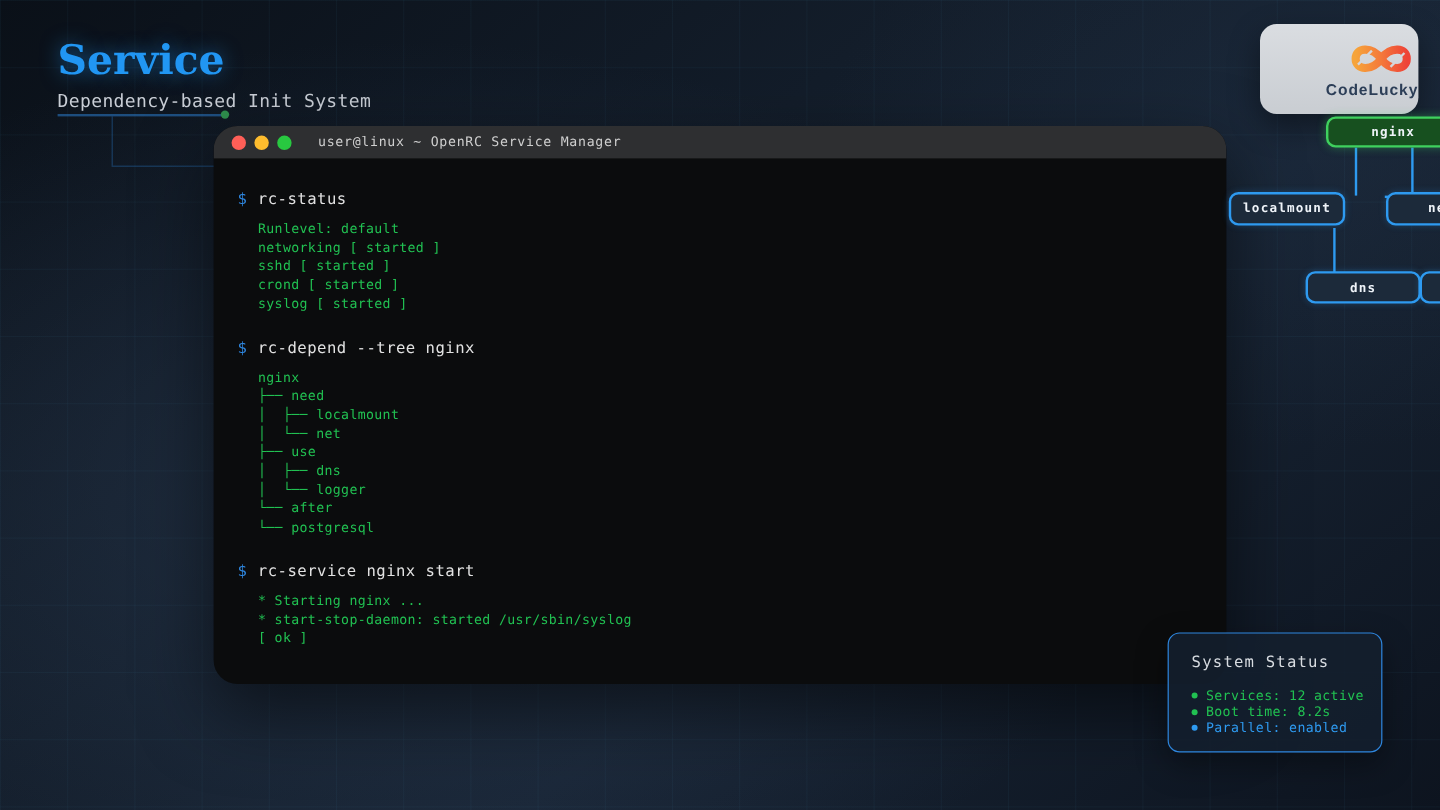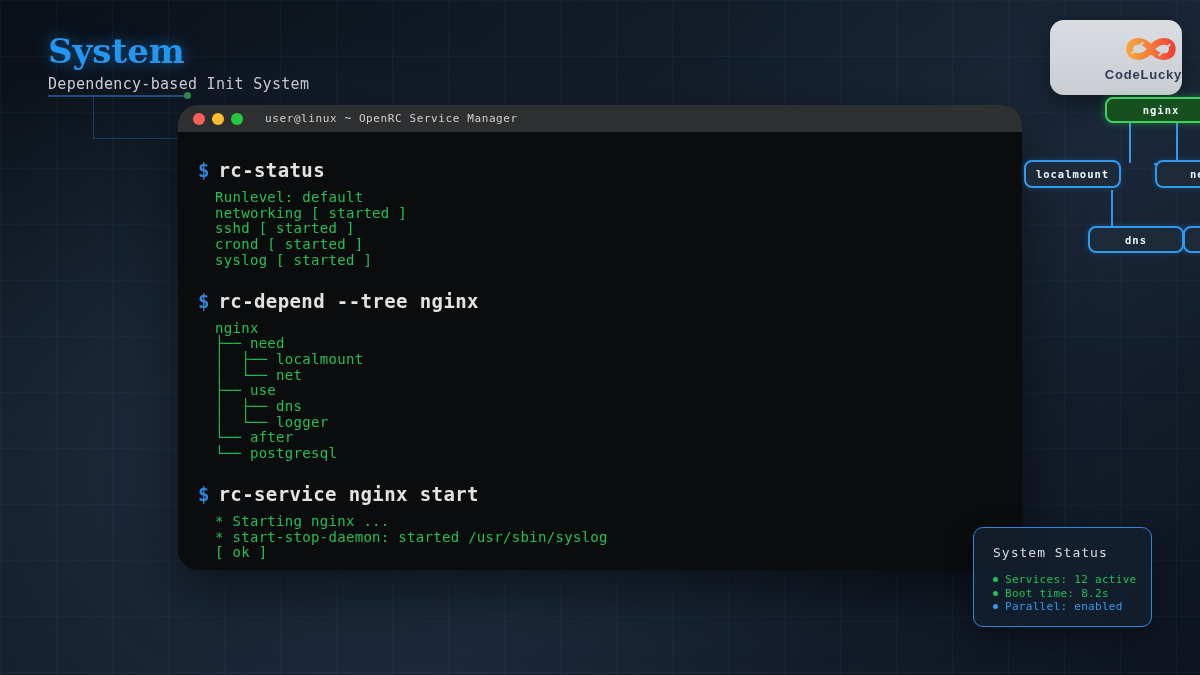--- a/index.html
+++ b/index.html
@@ -42,24 +42,24 @@
     box-shadow:0 24px 60px rgba(0,0,0,.55);
   }
   .titlebar { height:27px; background:#2e2f31; display:flex; align-items:center; padding-left:15px; }
   .light { width:12px; height:12px; border-radius:50%; margin-right:7px; }
   .light.red { background:#ff5f57; }
   .light.yellow { background:#febc2e; }
   .light.green { background:#28c840; }
   .titlebar-text { margin-left:15px; color:#cfcfcf; font-size:11px; letter-spacing:.6px; }
   .term-body { padding:27px 0 0 20px; }
   .t-section { margin-bottom:21px; }
-  .t-prompt { font-size:19px; font-weight:bold; margin-bottom:9px; }
+  .t-prompt { font-size:13px; font-weight:normal; margin-bottom:9px; }
   .t-prompt .ps { color:#2e86de; margin-right:9px; }
   .t-prompt .cmd { color:#e2e2e2; letter-spacing:.4px; }
-  .t-out-line { color:#21c152; font-size:14px; line-height:15.7px; white-space:pre; padding-left:17px; letter-spacing:.3px; }
+  .t-out-line { color:#21c152; font-size:11px; line-height:15.7px; white-space:pre; padding-left:17px; letter-spacing:.3px; }
 
   
   .brand-card {
     position:absolute; left:1050px; top:20px; width:132px; height:75px;
     border-radius:14px; background:linear-gradient(#dadde1, #c9cdd2);
     box-shadow:0 10px 26px rgba(0,0,0,.4);
     display:flex; flex-direction:column; align-items:flex-end; justify-content:center;
   }
   .brand-text {
     font-family:"Liberation Sans", sans-serif; font-weight:600; font-size:13px;
@@ -87,21 +87,21 @@
   .status-item { font-size:11px; line-height:13.5px; display:flex; align-items:center; letter-spacing:.3px; }
   .status-dot { width:5px; height:5px; border-radius:50%; margin-right:7px; flex:none; }
   .dot-green { background:#21c152; } .dot-blue { background:#2e9af0; }
   .txt-green { color:#21c152; } .txt-blue { color:#2e9af0; }
 </style>
 </head>
 <body>
 
 <div class="grid-overlay"></div>
 
-<div class="page-title">System</div>
+<div class="page-title">Service</div>
 <div class="page-subtitle">Dependency-based Init System</div>
 <div class="subtitle-rule"></div>
 <div class="rule-dot"></div>
 <div class="decor-v"></div>
 <div class="decor-h"></div>
 
 <div class="terminal">
   <div class="titlebar">
     <span class="light red"></span>
     <span class="light yellow"></span>

